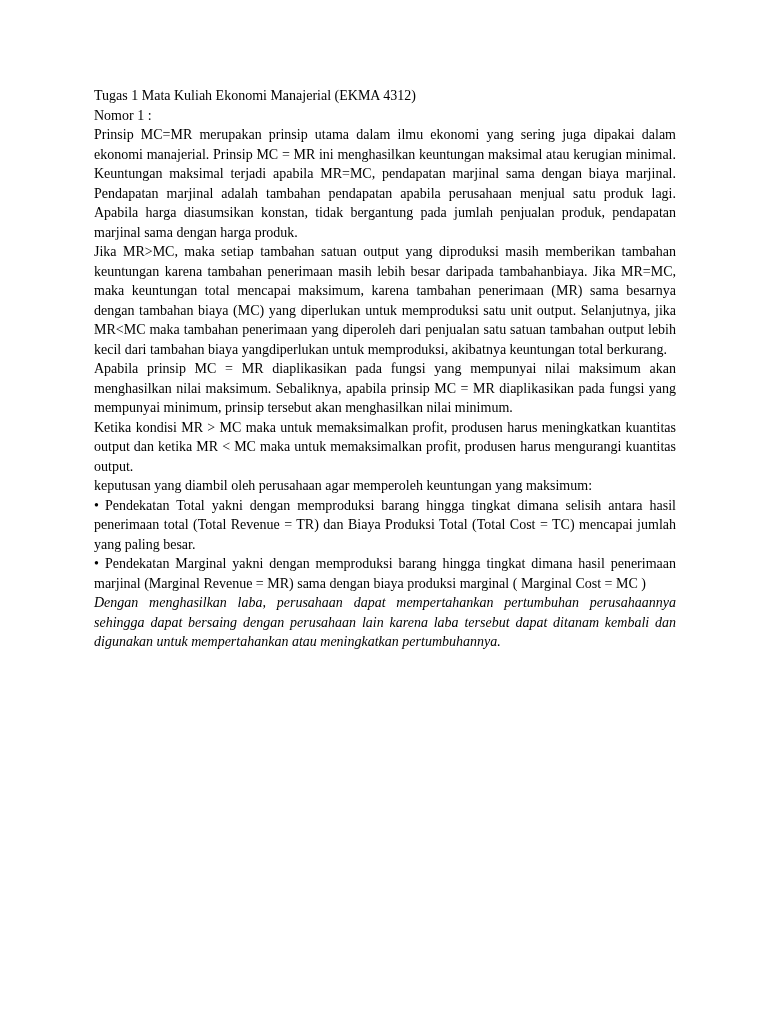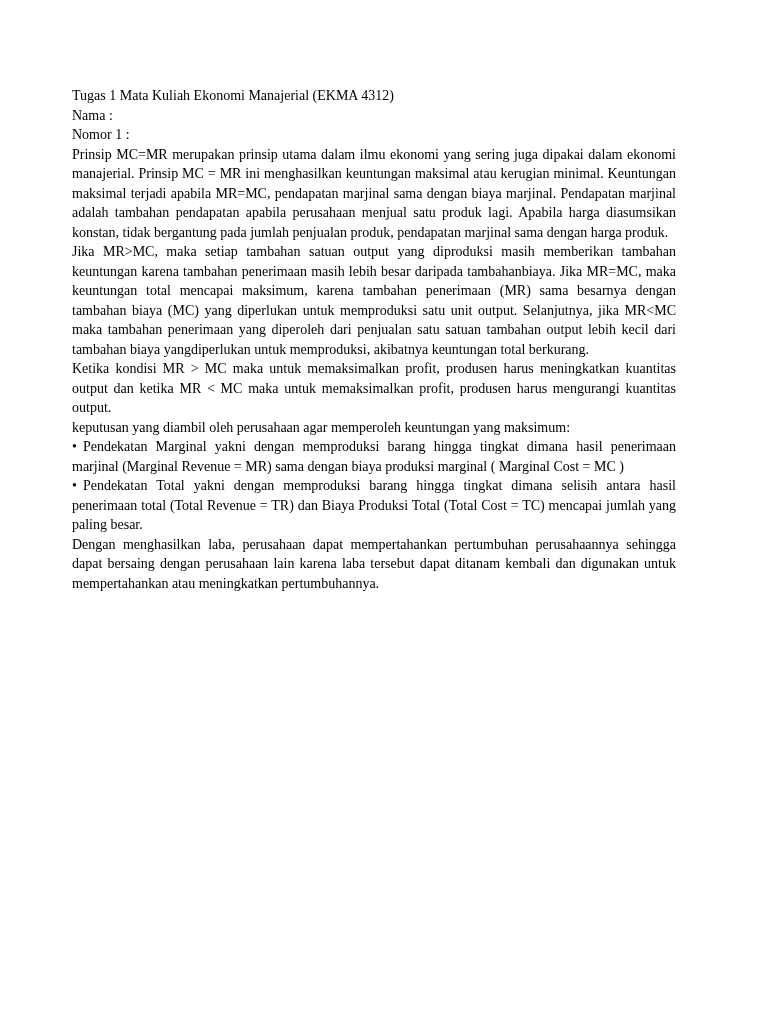--- a/index.html
+++ b/index.html
@@ -7,61 +7,61 @@
     padding: 0;
     background: #ffffff;
     width: 768px;
     height: 1024px;
     overflow: hidden;
   }
   .doc {
     box-sizing: border-box;
     width: 768px;
     height: 1024px;
-    padding: 86px 92px 40px 72px;
+    padding: 86px 92px 40px 94px;
     font-family: "Liberation Serif", "DejaVu Serif", serif;
     font-size: 14px;
     line-height: 19.5px;
     color: #000000;
   }
   .doc p { margin: 0; }
   .just { text-align: justify; }
   .bold { font-weight: normal; }
   .pre  { white-space: pre-wrap; }
   .mt10 { margin-top: 10px; }
   .mt13 { margin-top: 13px; }
-  .mt18 { margin-top: 18px; }
+  .mt18 { margin-top: 18px; font-style: italic; }
   .bchar { margin-right: 6px; }
 </style>
 </head>
 <body>
 
 <div class="doc">
 
   <p>Tugas 1 Mata Kuliah Ekonomi Manajerial (EKMA 4312)</p>
 
-  <p class="mt10 pre">Nama :</p>
 
 
 
   <p class="mt13 bold">Nomor 1 :</p>
 
   <p class="mt10 just">Prinsip MC=MR merupakan prinsip utama dalam ilmu ekonomi yang sering juga dipakai dalam ekonomi manajerial. Prinsip MC = MR ini menghasilkan keuntungan maksimal atau kerugian minimal. Keuntungan maksimal terjadi apabila MR=MC, pendapatan marjinal sama dengan biaya marjinal. Pendapatan marjinal adalah tambahan pendapatan apabila perusahaan menjual satu produk lagi. Apabila harga diasumsikan konstan, tidak bergantung pada jumlah penjualan produk, pendapatan marjinal sama dengan harga produk.</p>
 
   <p class="mt10 just">Jika MR&gt;MC, maka setiap tambahan satuan output yang diproduksi masih memberikan tambahan keuntungan karena tambahan penerimaan masih lebih besar daripada tambahanbiaya. Jika MR=MC, maka keuntungan total mencapai maksimum, karena tambahan penerimaan (MR) sama besarnya dengan tambahan biaya (MC) yang diperlukan untuk memproduksi satu unit output. Selanjutnya, jika MR&lt;MC maka tambahan penerimaan yang diperoleh dari penjualan satu satuan tambahan output lebih kecil dari tambahan biaya yangdiperlukan untuk memproduksi, akibatnya keuntungan total berkurang.</p>
 
+  <p class="just">Apabila prinsip MC = MR diaplikasikan pada fungsi yang mempunyai nilai maksimum akan menghasilkan nilai maksimum. Sebaliknya, apabila prinsip MC = MR diaplikasikan pada fungsi yang mempunyai minimum, prinsip tersebut akan menghasilkan nilai minimum.</p>
 
   <p class="mt10 just">Ketika kondisi MR &gt; MC maka untuk memaksimalkan profit, produsen harus meningkatkan kuantitas output dan ketika MR &lt; MC maka untuk memaksimalkan profit, produsen harus mengurangi kuantitas output.</p>
 
   <p class="mt13 bold just">keputusan yang diambil oleh perusahaan agar memperoleh keuntungan yang maksimum:</p>
 
 
   <p class="just">
-    <span class="bchar">•</span><span>Pendekatan Marginal yakni dengan memproduksi barang hingga tingkat dimana hasil penerimaan marjinal (Marginal Revenue = MR) sama dengan biaya produksi marginal ( Marginal Cost = MC )</span>
+    <span class="bchar">•</span><span>Pendekatan Total yakni dengan memproduksi barang hingga tingkat dimana selisih antara hasil penerimaan total (Total Revenue = TR) dan Biaya Produksi Total (Total Cost = TC) mencapai jumlah yang paling besar.</span>
   </p>
 
   <p class="just">
-    <span class="bchar">•</span><span>Pendekatan Total yakni dengan memproduksi barang hingga tingkat dimana selisih antara hasil penerimaan total (Total Revenue = TR) dan Biaya Produksi Total (Total Cost = TC) mencapai jumlah yang paling besar.</span>
+    <span class="bchar">•</span><span>Pendekatan Marginal yakni dengan memproduksi barang hingga tingkat dimana hasil penerimaan marjinal (Marginal Revenue = MR) sama dengan biaya produksi marginal ( Marginal Cost = MC )</span>
   </p>
 
   <p class="mt18 just">Dengan menghasilkan laba, perusahaan dapat mempertahankan pertumbuhan perusahaannya sehingga dapat bersaing dengan perusahaan lain karena laba tersebut dapat ditanam kembali dan digunakan untuk mempertahankan atau meningkatkan pertumbuhannya.</p>
 
 </div>
 
 </body></html>

